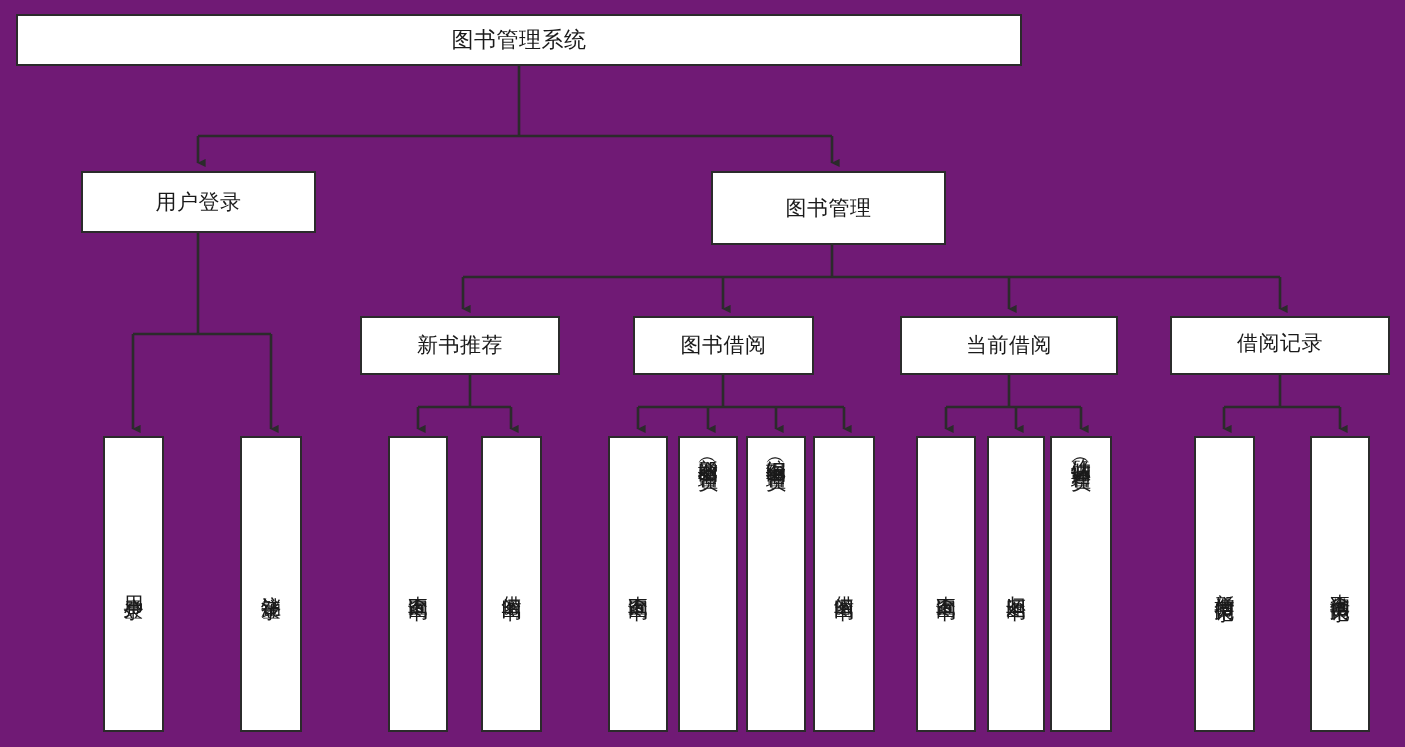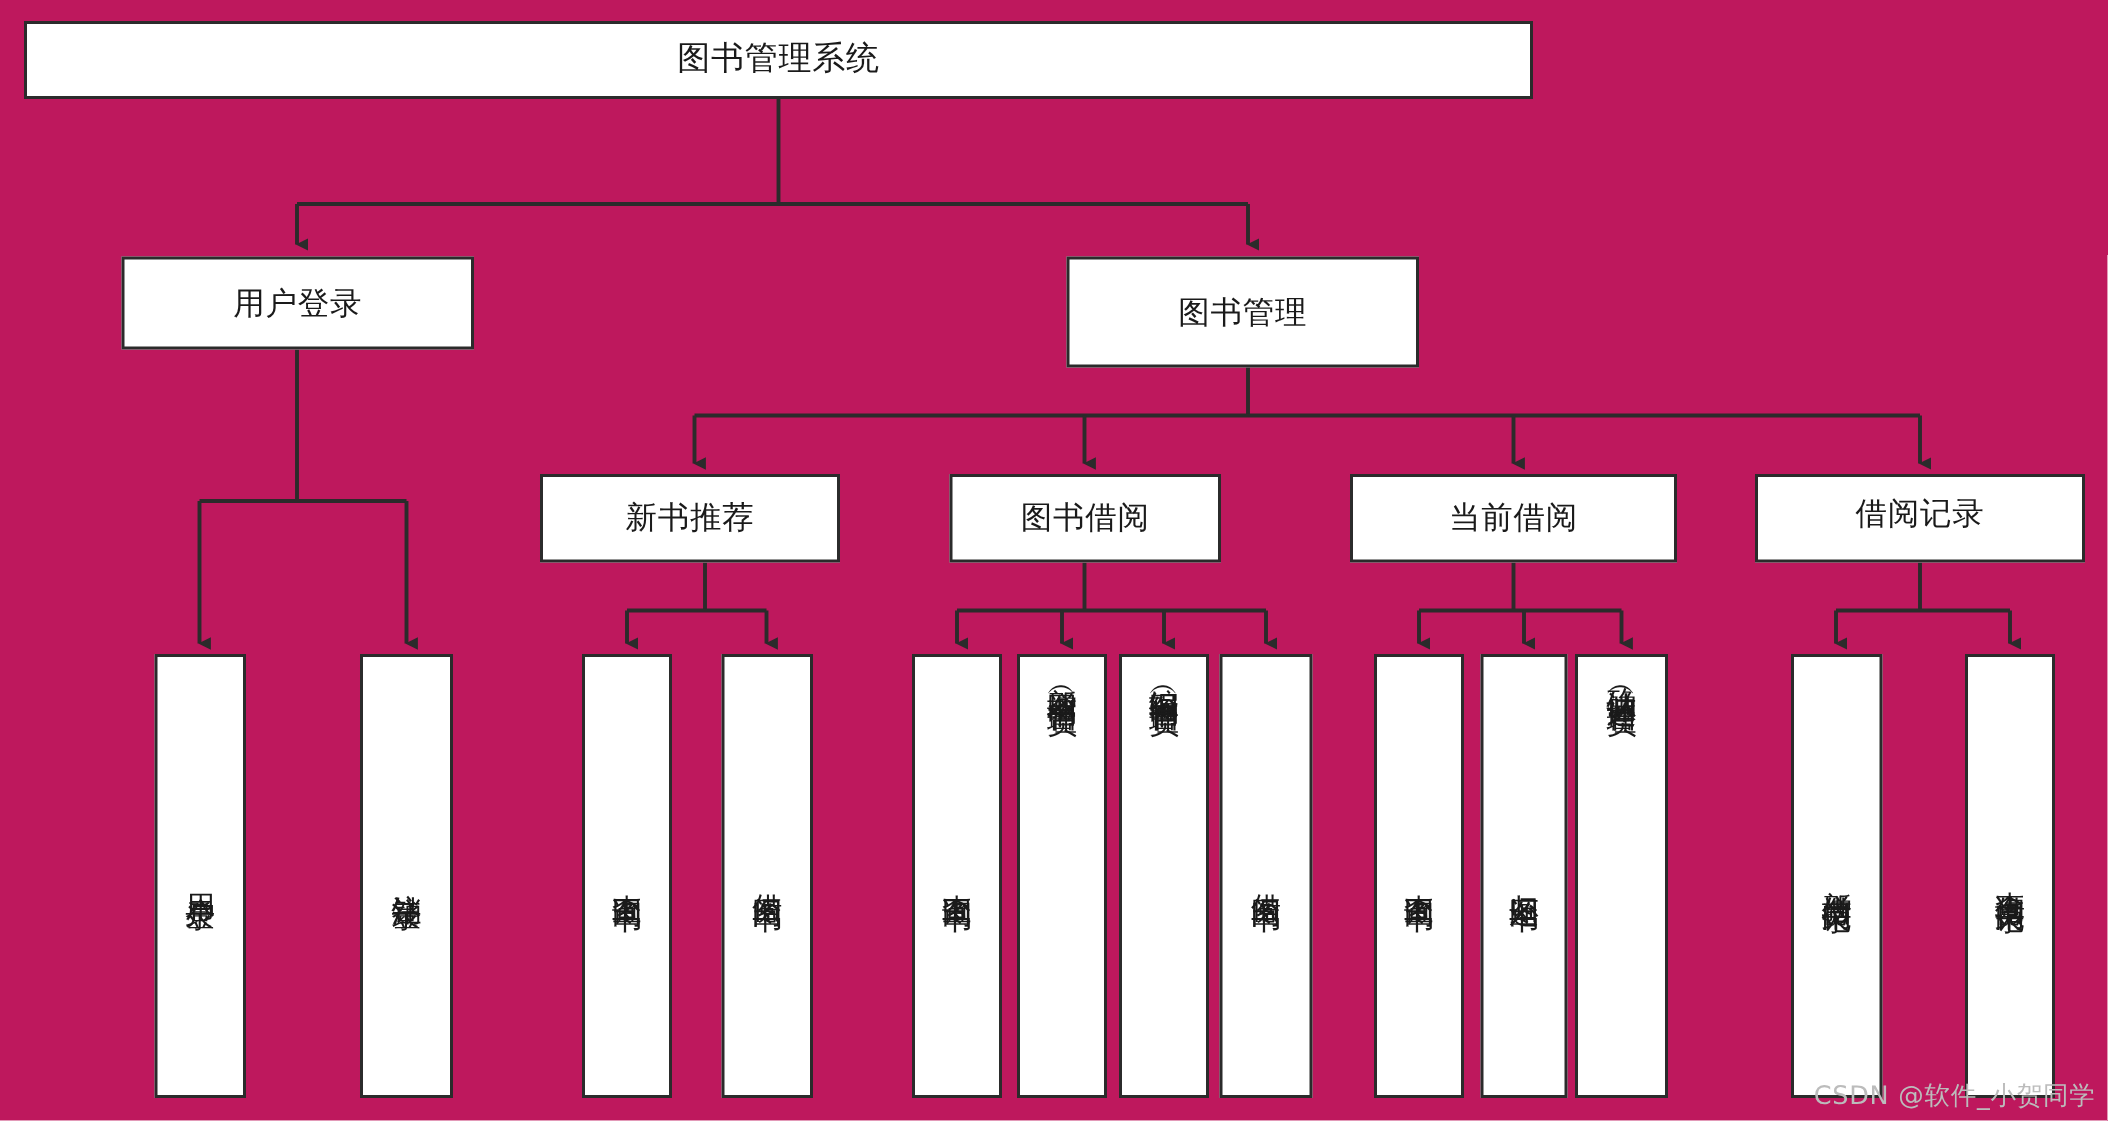--- a/index.html
+++ b/index.html
@@ -8,21 +8,21 @@
     padding: 0;
     background: #ffffff;
   }
   body {
     font-family: "DejaVu Sans", "Liberation Sans", sans-serif;
   }
   #canvas {
     position: relative;
     width: 1405px;
     height: 747px;
-    background: #be185d;
+    background: #701a75;
     overflow: hidden;
   }
   #edges {
     position: absolute;
     left: 0;
     top: 0;
     width: 1405px;
     height: 747px;
     pointer-events: none;
   }
@@ -143,15 +143,14 @@
   <div class="node vert top-aligned" style="left:746px; top:436px; width:60px; height:296px;">编辑图书（管理员）</div>
   <div class="node vert" style="left:813px; top:436px; width:62px; height:296px;">借阅图书</div>
 
   <div class="node vert" style="left:916px; top:436px; width:60px; height:296px;">查询图书</div>
   <div class="node vert" style="left:987px; top:436px; width:58px; height:296px;">归还图书</div>
   <div class="node vert top-aligned" style="left:1050px; top:436px; width:62px; height:296px;">确认归还（管理员）</div>
 
   <div class="node vert" style="left:1194px; top:436px; width:61px; height:296px;">新增借阅记录</div>
   <div class="node vert" style="left:1310px; top:436px; width:60px; height:296px;">查询借阅记录</div>
 
-  <div class="watermark">CSDN @软件_小贺同学</div>
 
 </div>
 
 </body></html>

